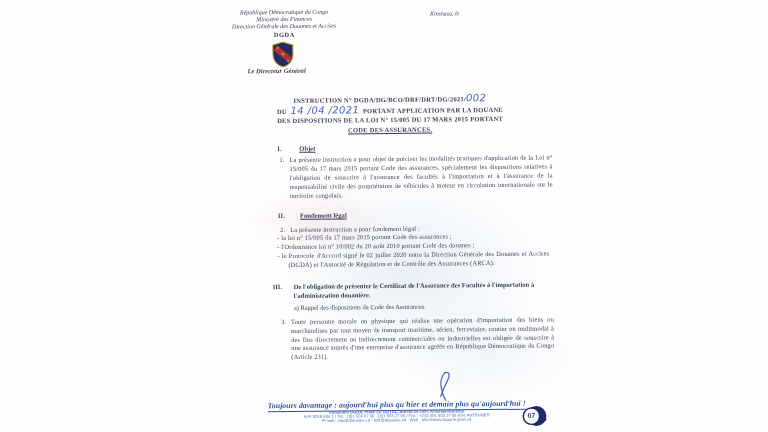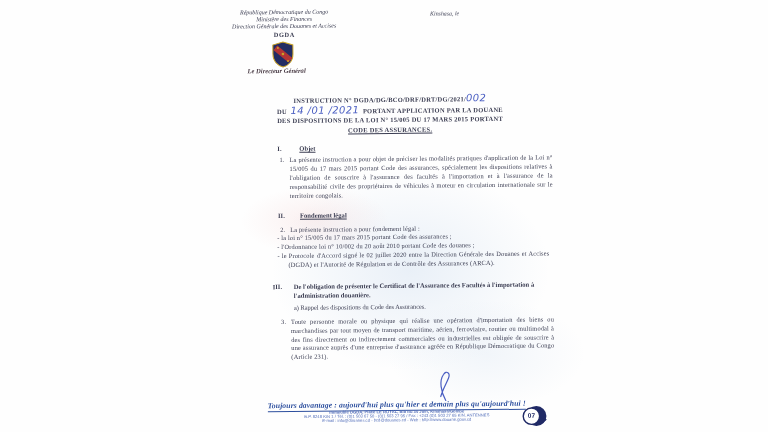--- a/index.html
+++ b/index.html
@@ -100,21 +100,21 @@
       <circle cx="7" cy="7" r="1" fill="#c9a227"></circle>
       <circle cx="17" cy="20" r="1" fill="#c9a227"></circle>
       <circle cx="12" cy="13" r="1.3" fill="#c9a227"></circle>
     </svg>
 
     <div class="signatory">Le Directeur Général</div>
     <div class="placedate">Kinshasa, le</div>
 
     <div class="title">
       <div><span>INSTRUCTION N° DGDA/DG/BCO/DRF/DRT/DG/2021/</span><span class="hand">002</span></div>
-      <div><span>DU</span><span class="hand"> 14 /01 /2021 </span><span> PORTANT APPLICATION PAR LA DOUANE</span></div>
+      <div><span>DU</span><span class="hand"> 14 /04 /2021 </span><span> PORTANT APPLICATION PAR LA DOUANE</span></div>
       <div>DES DISPOSITIONS DE LA LOI N° 15/005 DU 17 MARS 2015 PORTANT</div>
       <div class="u">CODE DES ASSURANCES.</div>
     </div>
 
     <div class="h-row h1">
       <span class="h-num">I.</span>
       <span class="h-txt u">Objet</span>
     </div>
     <div class="p-row para1">
       <span class="p-num">1.</span>

